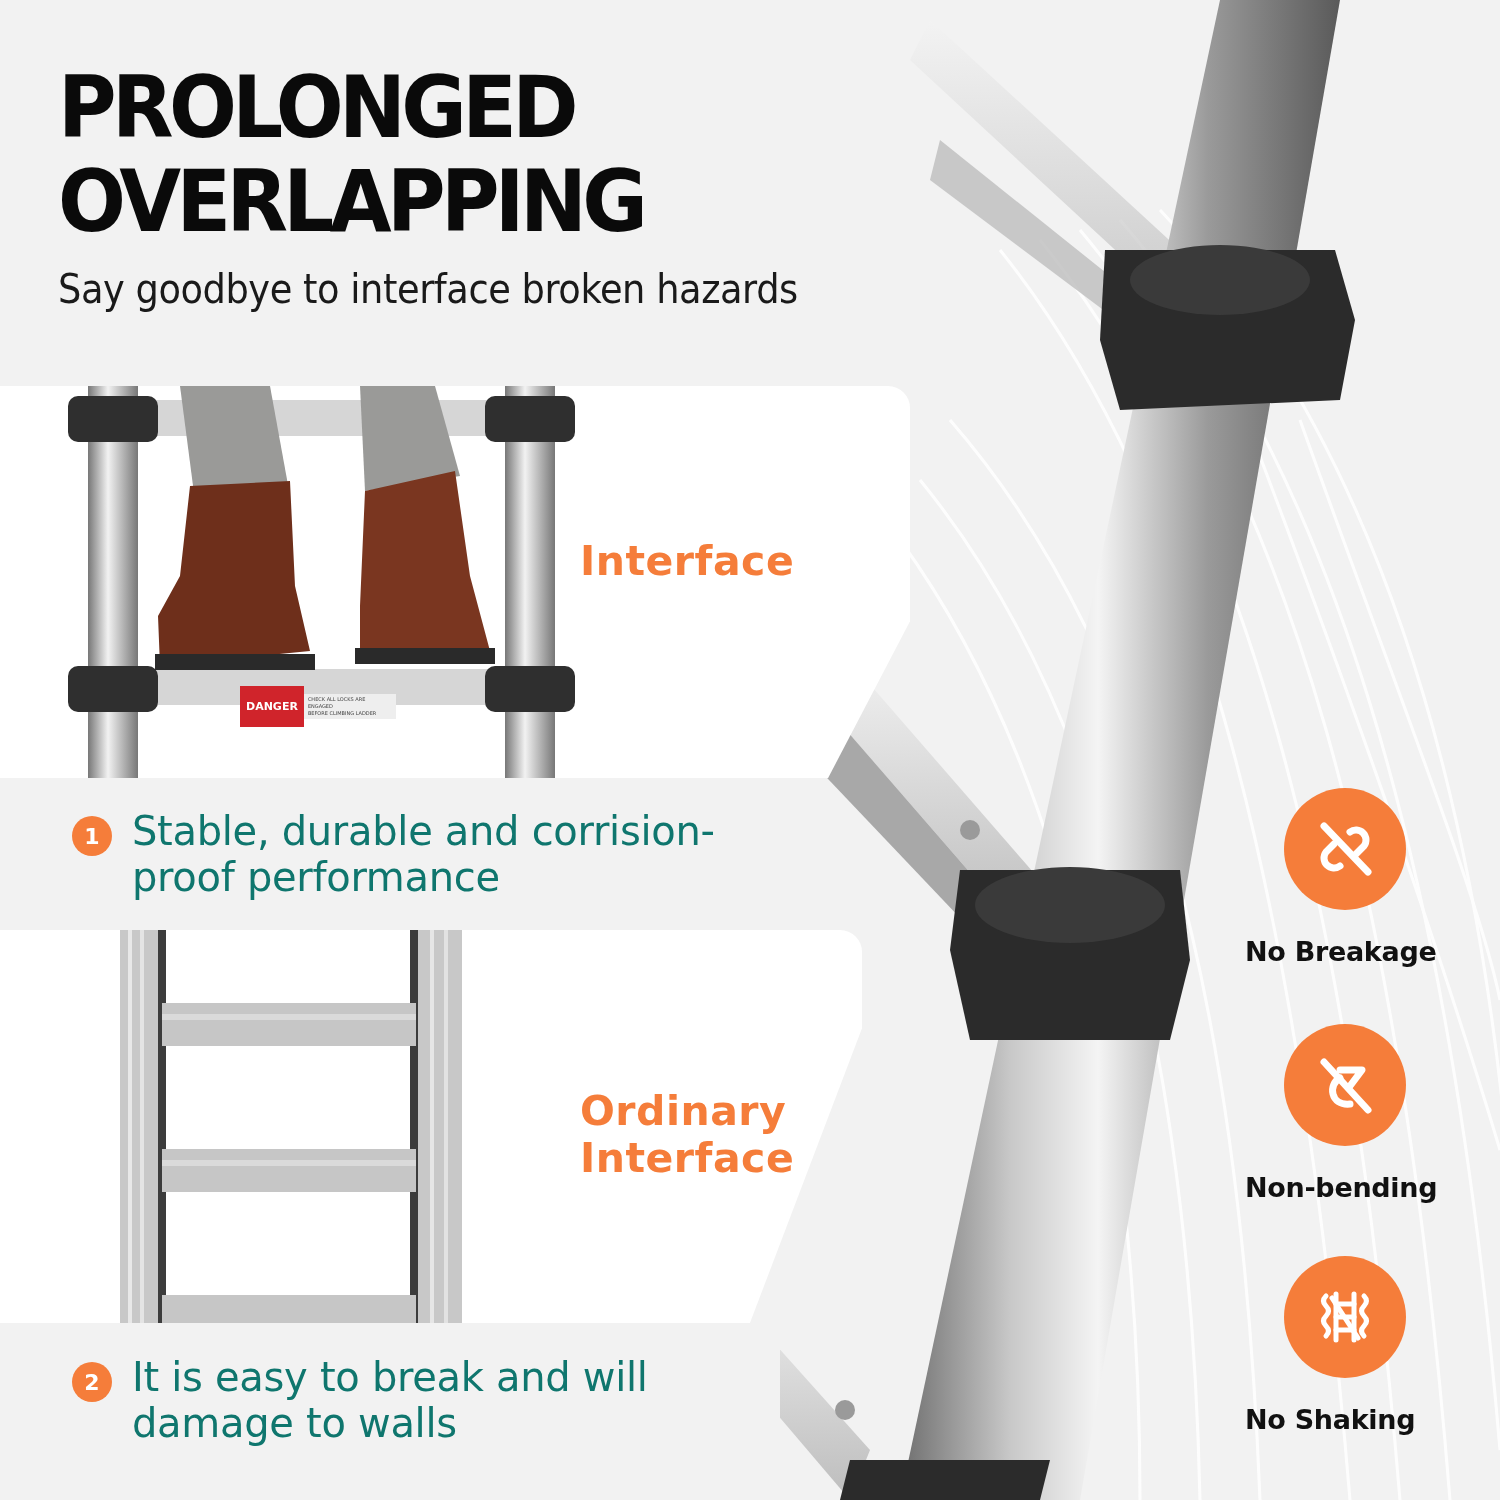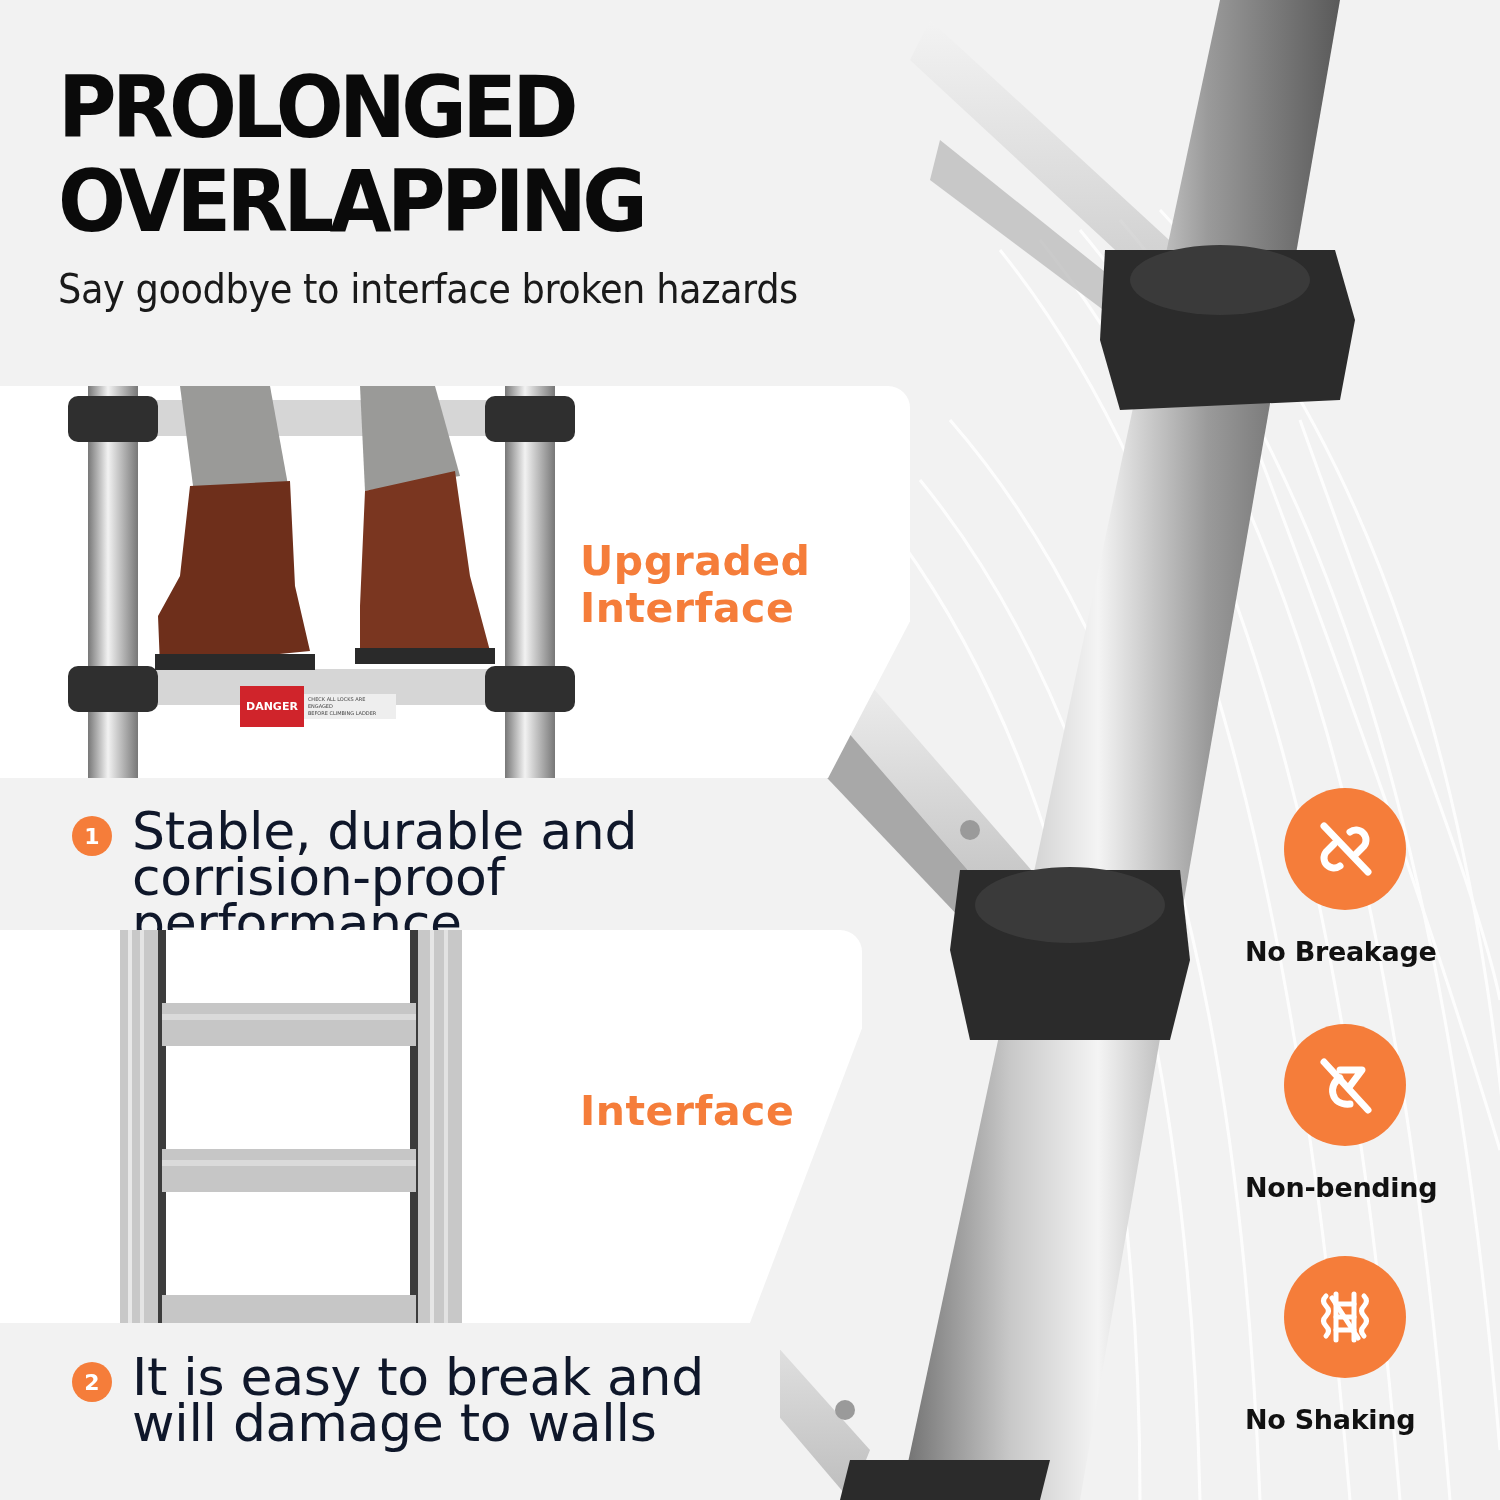--- a/index.html
+++ b/index.html
@@ -22,21 +22,21 @@
   .card-label{position:absolute;font-weight:bold;font-size:41px;line-height:47px;color:#f57d3a;letter-spacing:0.5px;}
   .card-upgraded .card-label{left:580px;top:152px;}
   .card-ordinary .card-label{left:580px;top:158px;}
 
   
   .point{position:absolute;left:72px;display:flex;align-items:flex-start;}
   .point-1{top:808px;}
   .point-2{top:1354px;}
   .num-badge{width:40px;height:40px;border-radius:50%;background:#f57d3a;color:#fff;font-weight:bold;font-size:22px;
     display:flex;align-items:center;justify-content:center;margin-top:8px;margin-right:20px;flex:none;}
-  .point-text{font-size:52px;line-height:46px;color:#0f172a;width:640px;letter-spacing:-0.3px;}
+  .point-text{font-size:40px;line-height:46px;color:#0f766e;width:640px;letter-spacing:-0.3px;}
 
   
   .feature{position:absolute;left:1245px;width:200px;text-align:left;}
   .feature-1{top:788px;}
   .feature-2{top:1024px;}
   .feature-3{top:1256px;}
   .feature-circle{width:122px;height:122px;border-radius:50%;background:#f57d3a;margin:0 auto;display:flex;align-items:center;justify-content:center;}
   .feature-label{margin-top:26px;font-weight:bold;font-size:27px;color:#111;white-space:nowrap;letter-spacing:-0.3px;}
 
   svg{display:block;}
@@ -140,21 +140,20 @@
   </svg>
 
   <div style="position:absolute;left:240px;top:300px;display:flex;align-items:center;">
     <span style="background:#d0242b;color:#fff;font-weight:bold;font-size:11px;padding:14px 6px;">DANGER</span>
     <span style="background:#eee;color:#444;font-size:5px;line-height:7px;padding:2px 4px;width:92px;">
       <span>CHECK ALL LOCKS ARE ENGAGED</span><br>
       <span>BEFORE CLIMBING LADDER</span>
     </span>
   </div>
   <div class="card-label">
-    <div>Upgraded</div>
     <div>Interface</div>
   </div>
 </div>
 
 <div class="point point-1">
   <span class="num-badge">1</span>
   <span class="point-text">Stable, durable and corrision-proof performance</span>
 </div>
 
 <div class="card card-ordinary">
@@ -169,20 +168,21 @@
     <rect x="312" y="0" width="4" height="393" fill="#e6e6e6"></rect>
     <rect x="326" y="0" width="4" height="393" fill="#e2e2e2"></rect>
 
     <rect x="44" y="73" width="254" height="43" fill="#c6c6c6"></rect>
     <rect x="44" y="84" width="254" height="6" fill="#dadada"></rect>
     <rect x="44" y="219" width="254" height="43" fill="#c6c6c6"></rect>
     <rect x="44" y="230" width="254" height="6" fill="#dadada"></rect>
     <rect x="44" y="365" width="254" height="28" fill="#c6c6c6"></rect>
   </svg>
   <div class="card-label">
+    <div>Ordinary</div>
     <div>Interface</div>
   </div>
 </div>
 
 <div class="point point-2">
   <span class="num-badge">2</span>
   <span class="point-text">It is easy to break and will damage to walls</span>
 </div>
 
 <div class="feature feature-1">

